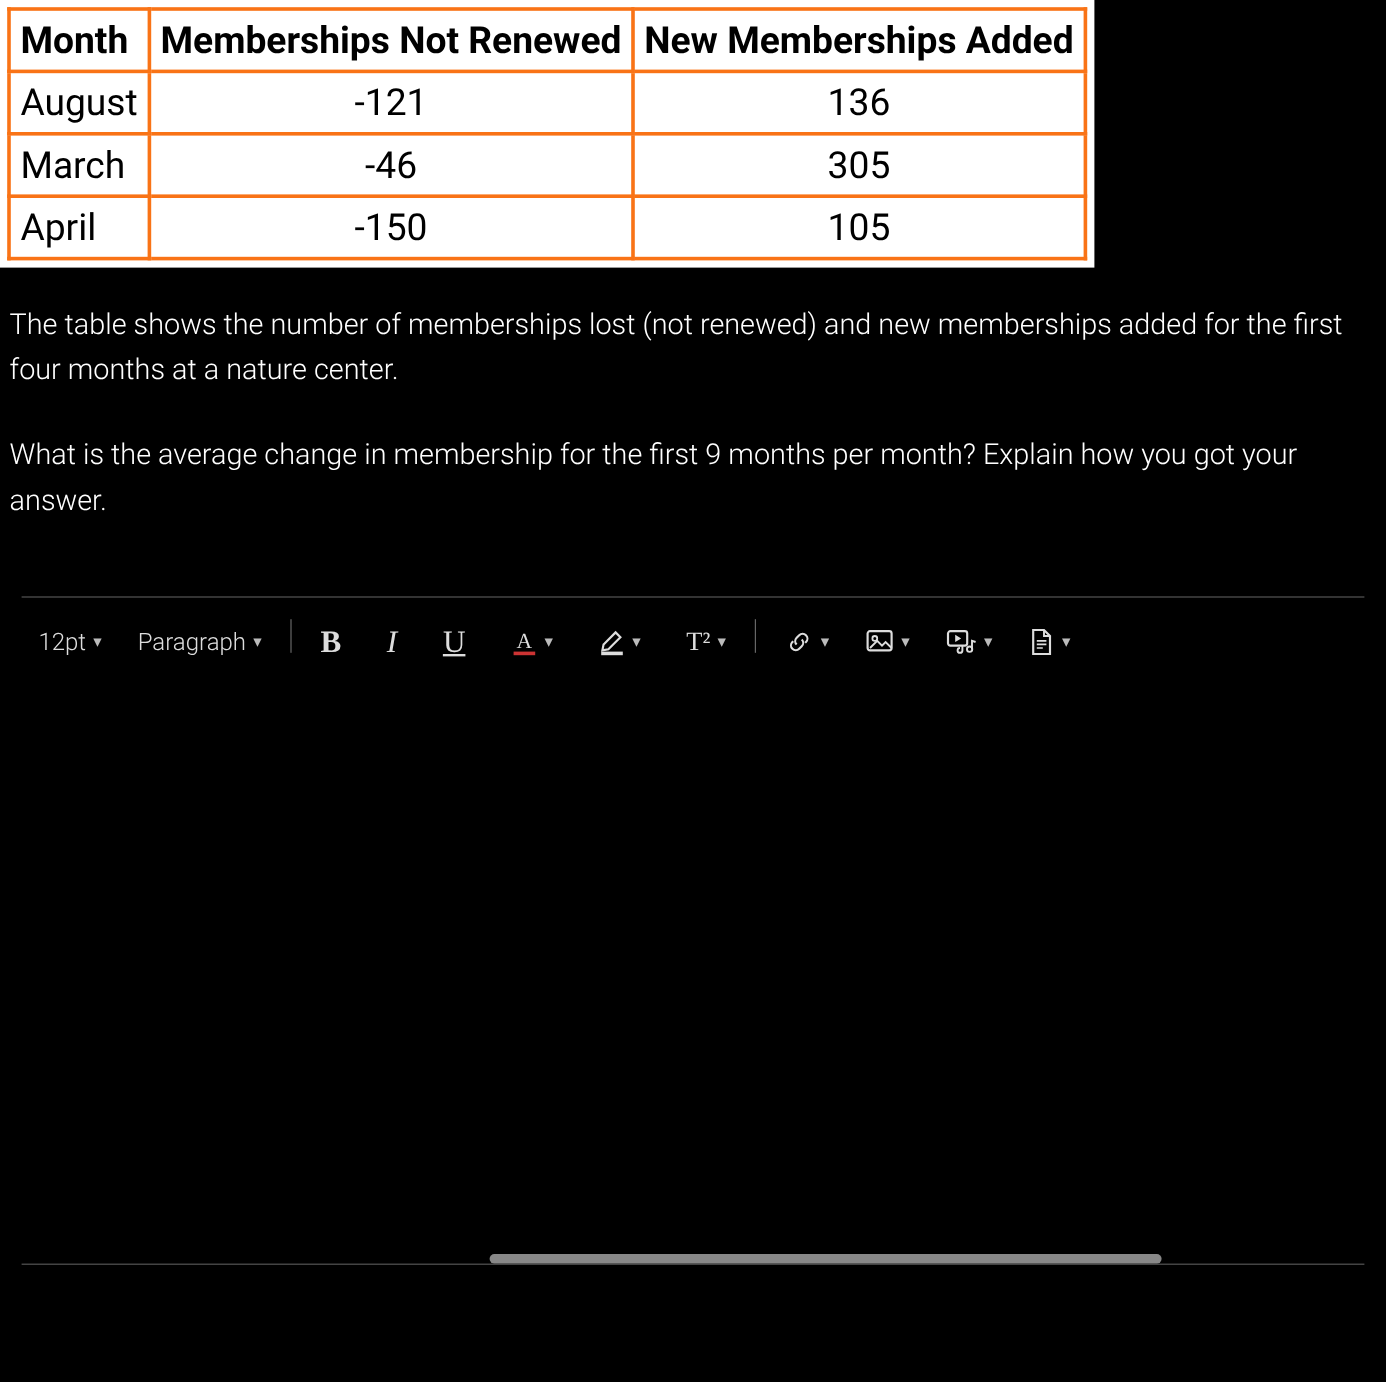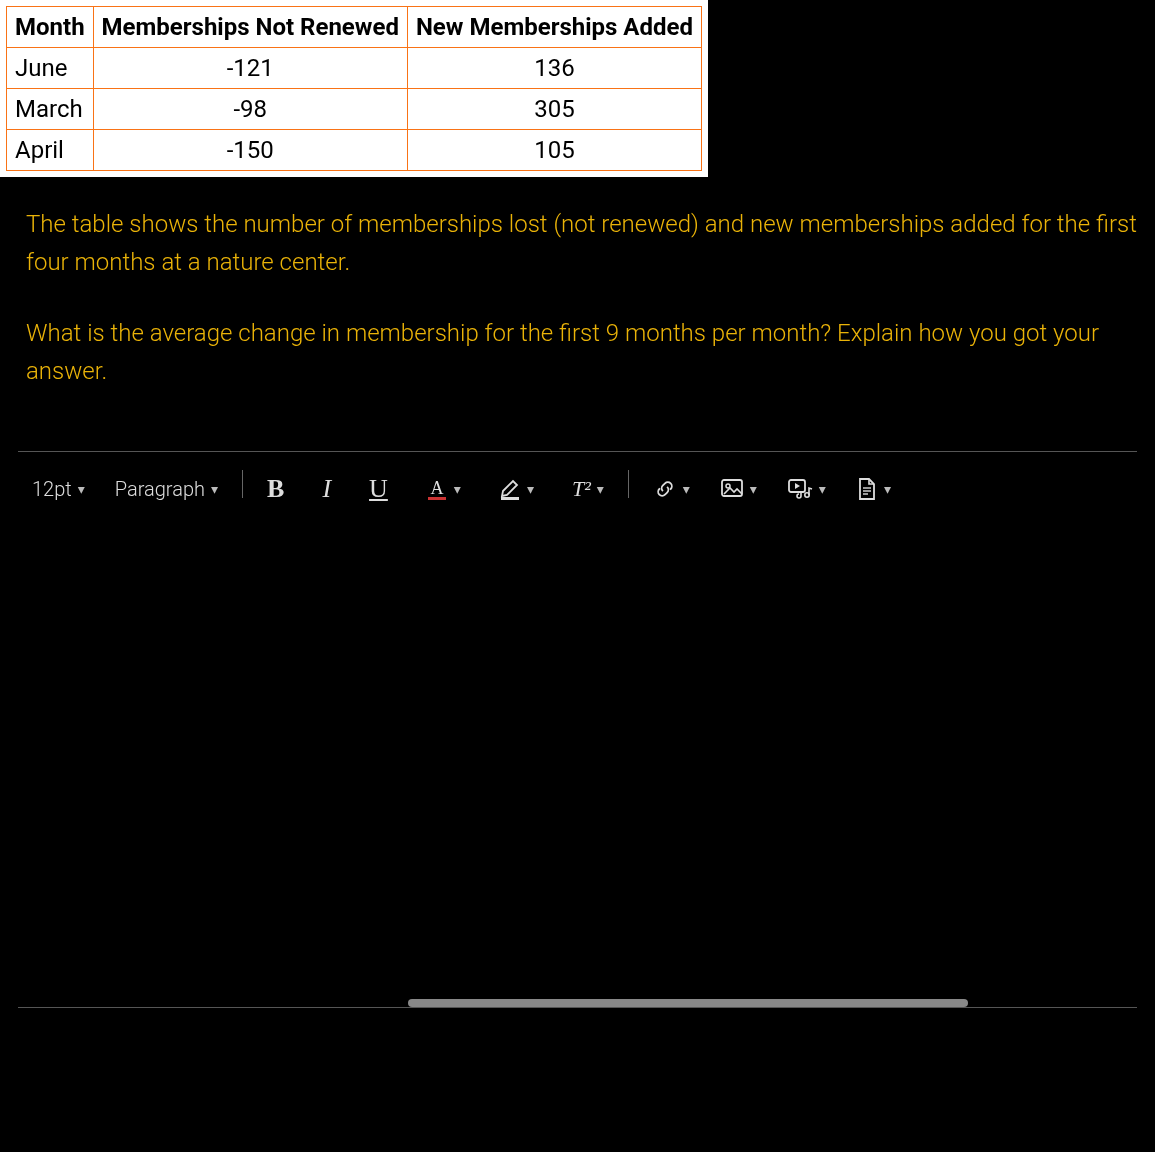--- a/index.html
+++ b/index.html
@@ -18,41 +18,41 @@
       background: #fff;
       display: inline-block;
       padding: 6px;
     }
     table {
       border-collapse: collapse;
       background: #fff;
       color: #000;
     }
     th, td {
-      border: 1px solid #f97316;
+      border: 3px solid #f97316;
       padding: 6px 8px;
-      font-size: 24px;
+      font-size: 31px;
       text-align: left;
     }
     th {
       font-weight: 700;
       background: #fff;
     }
     td {
       font-weight: 400;
     }
     td.val {
       text-align: center;
       min-width: 200px;
     }
     .prompt {
-      padding: 24px 18px 18px 26px;
+      padding: 24px 18px 18px 8px;
       font-size: 24px;
       line-height: 1.6;
-      color: #eab308;
+      color: #ffffff;
       font-weight: 300;
     }
     .prompt p {
       margin-bottom: 32px;
     }
     .editor-area {
       margin: 10px 18px 0 18px;
       border-top: 1px solid #555;
     }
     .toolbar {
@@ -120,27 +120,27 @@
     <table>
       <thead>
         <tr>
           <th>Month</th>
           <th>Memberships Not Renewed</th>
           <th>New Memberships Added</th>
         </tr>
       </thead>
       <tbody>
         <tr>
-          <td>June</td>
+          <td>August</td>
           <td class="val">-121</td>
           <td class="val">136</td>
         </tr>
         <tr>
           <td>March</td>
-          <td class="val">-98</td>
+          <td class="val">-46</td>
           <td class="val">305</td>
         </tr>
         <tr>
           <td>April</td>
           <td class="val">-150</td>
           <td class="val">105</td>
         </tr>
       </tbody>
     </table>
   </div>
@@ -203,21 +203,21 @@
             <path d="M4 14 L14 4 L18 8 L8 18 L3 19 Z" fill="none" stroke="#ddd" stroke-width="1.8"></path>
             <rect x="2" y="20" width="18" height="3" fill="#ddd"></rect>
           </svg>
         </span>
         <span class="chev">▾</span>
       </div>
 
       <div class="tb-spacer"></div>
 
       <div class="tb-item">
-        <span style="font-family:serif;font-size:22px;font-style:italic;">T²</span>
+        <span style="font-family:serif;font-size:22px;">T²</span>
         <span class="chev">▾</span>
       </div>
 
       <div class="tb-sep"></div>
 
       <div class="tb-item">
         <span class="iconwrap">
           <svg width="24" height="24" viewBox="0 0 24 24">
             <path d="M9 12a4 4 0 0 1 4-4h3a4 4 0 1 1 0 8h-1 M15 12a4 4 0 0 1-4 4H8a4 4 0 1 1 0-8h1" fill="none" stroke="#ddd" stroke-width="1.8" transform="rotate(-45 12 12)"></path>
           </svg>

